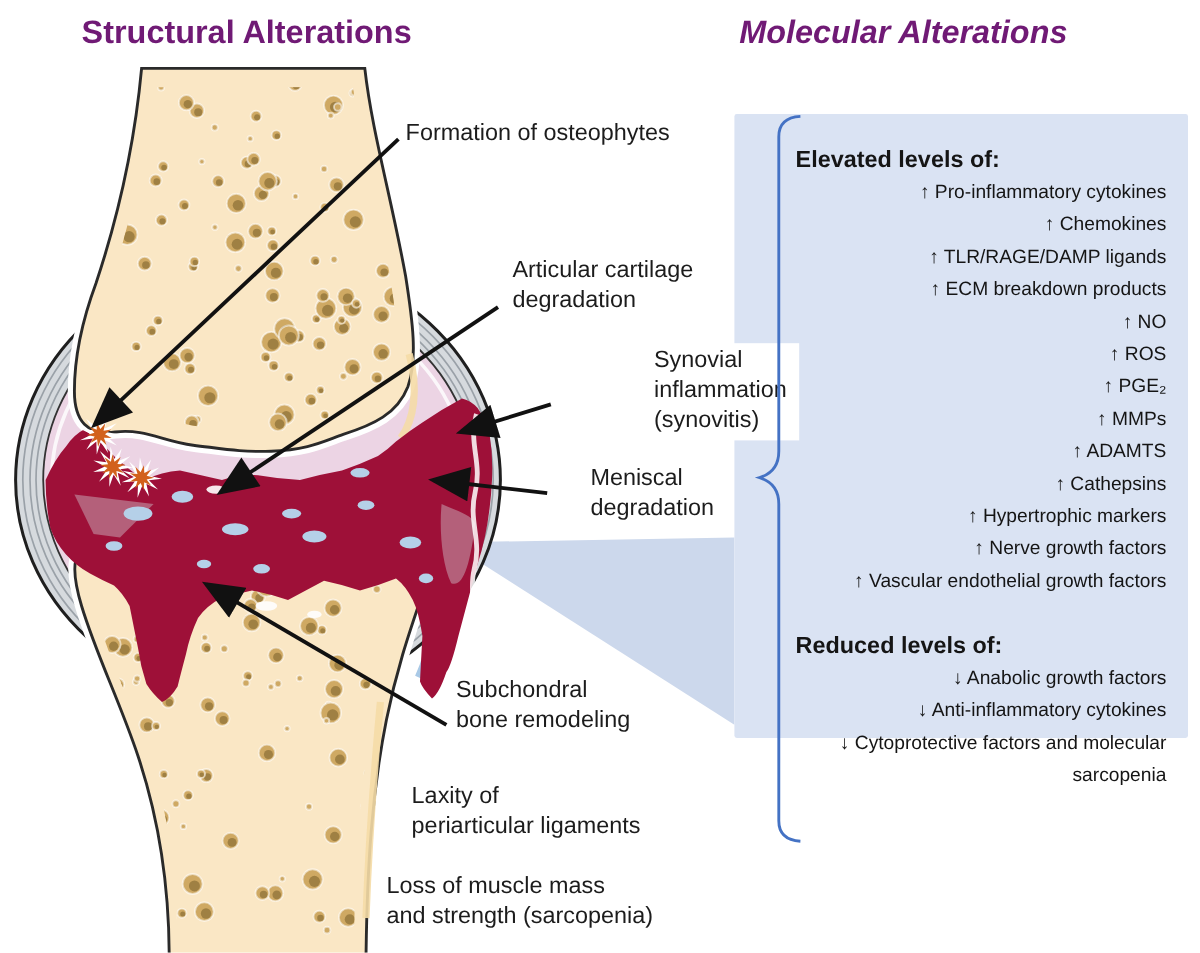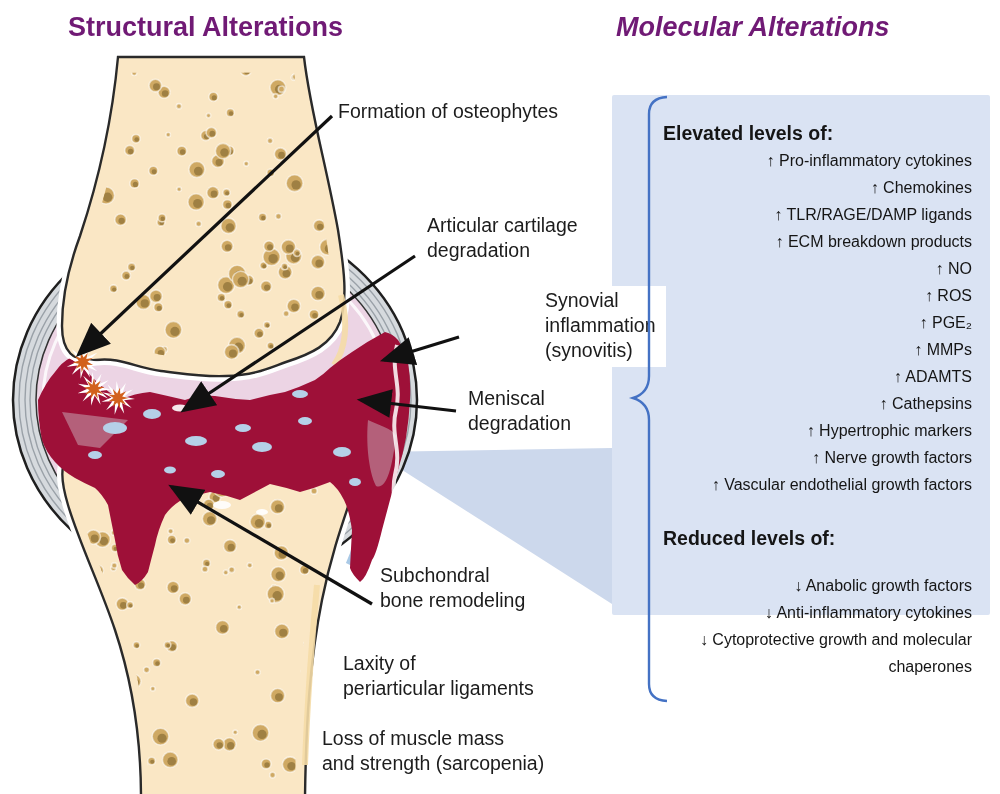--- a/index.html
+++ b/index.html
@@ -484,42 +484,42 @@
         <div class="pitem" style="white-space: normal;">↑ PGE₂</div>
         <div class="pitem" style="white-space: normal; margin-left: 44px;">↑ MMPs</div>
         <div class="pitem" style="white-space: normal;">↑ ADAMTS</div>
         <div class="pitem" style="white-space: normal;">↑ Cathepsins</div>
         <div class="pitem" style="white-space: normal;">↑ Hypertrophic markers</div>
         <div class="pitem" style="white-space: normal;">↑ Nerve growth factors</div>
         <div class="pitem" style="white-space: normal;">↑ Vascular endothelial growth factors</div>
       </div>
     <h3 id="reduced-heading">Reduced levels of:</h3>
     <div>
-        <div class="pitem" style="white-space: normal; margin-top: 20px;">↓ Anabolic growth factors</div>
+        <div class="pitem" style="white-space: normal;">↓ Anabolic growth factors</div>
         <div class="pitem" style="white-space: normal;">↓ Anti-inflammatory cytokines</div>
-        <div class="pitem" style="white-space: normal;">↓ Cytoprotective growth and molecular chaperones</div>
+        <div class="pitem" style="white-space: normal;">↓ Cytoprotective factors and molecular sarcopenia</div>
       </div>
   </div>
 
   <div class="title" id="title-left">Structural Alterations</div>
   <div class="title" id="title-right">Molecular Alterations</div>
 
   <div class="lbl" style="left:338px;top:99px;">
       <div>Formation of osteophytes</div>
     </div>
   <div class="lbl" style="left:427px;top:213px;">
       <div>Articular cartilage</div>
       <div>degradation</div>
     </div>
   <div class="lbl wbg" style="left:490px;top:286px;margin-left:47px;">
       <div>Synovial</div>
       <div>inflammation</div>
       <div>(synovitis)</div>
     </div>
-  <div class="lbl wbg" style="left:460px;top:384px;">
+  <div class="lbl wbg" style="left:484px;top:384px;">
       <div>Meniscal</div>
       <div>degradation</div>
     </div>
   <div class="lbl wbg" style="left:372px;top:561px;">
       <div>Subchondral</div>
       <div>bone remodeling</div>
     </div>
   <div class="lbl" style="left:343px;top:651px;">
       <div>Laxity of</div>
       <div>periarticular ligaments</div>

